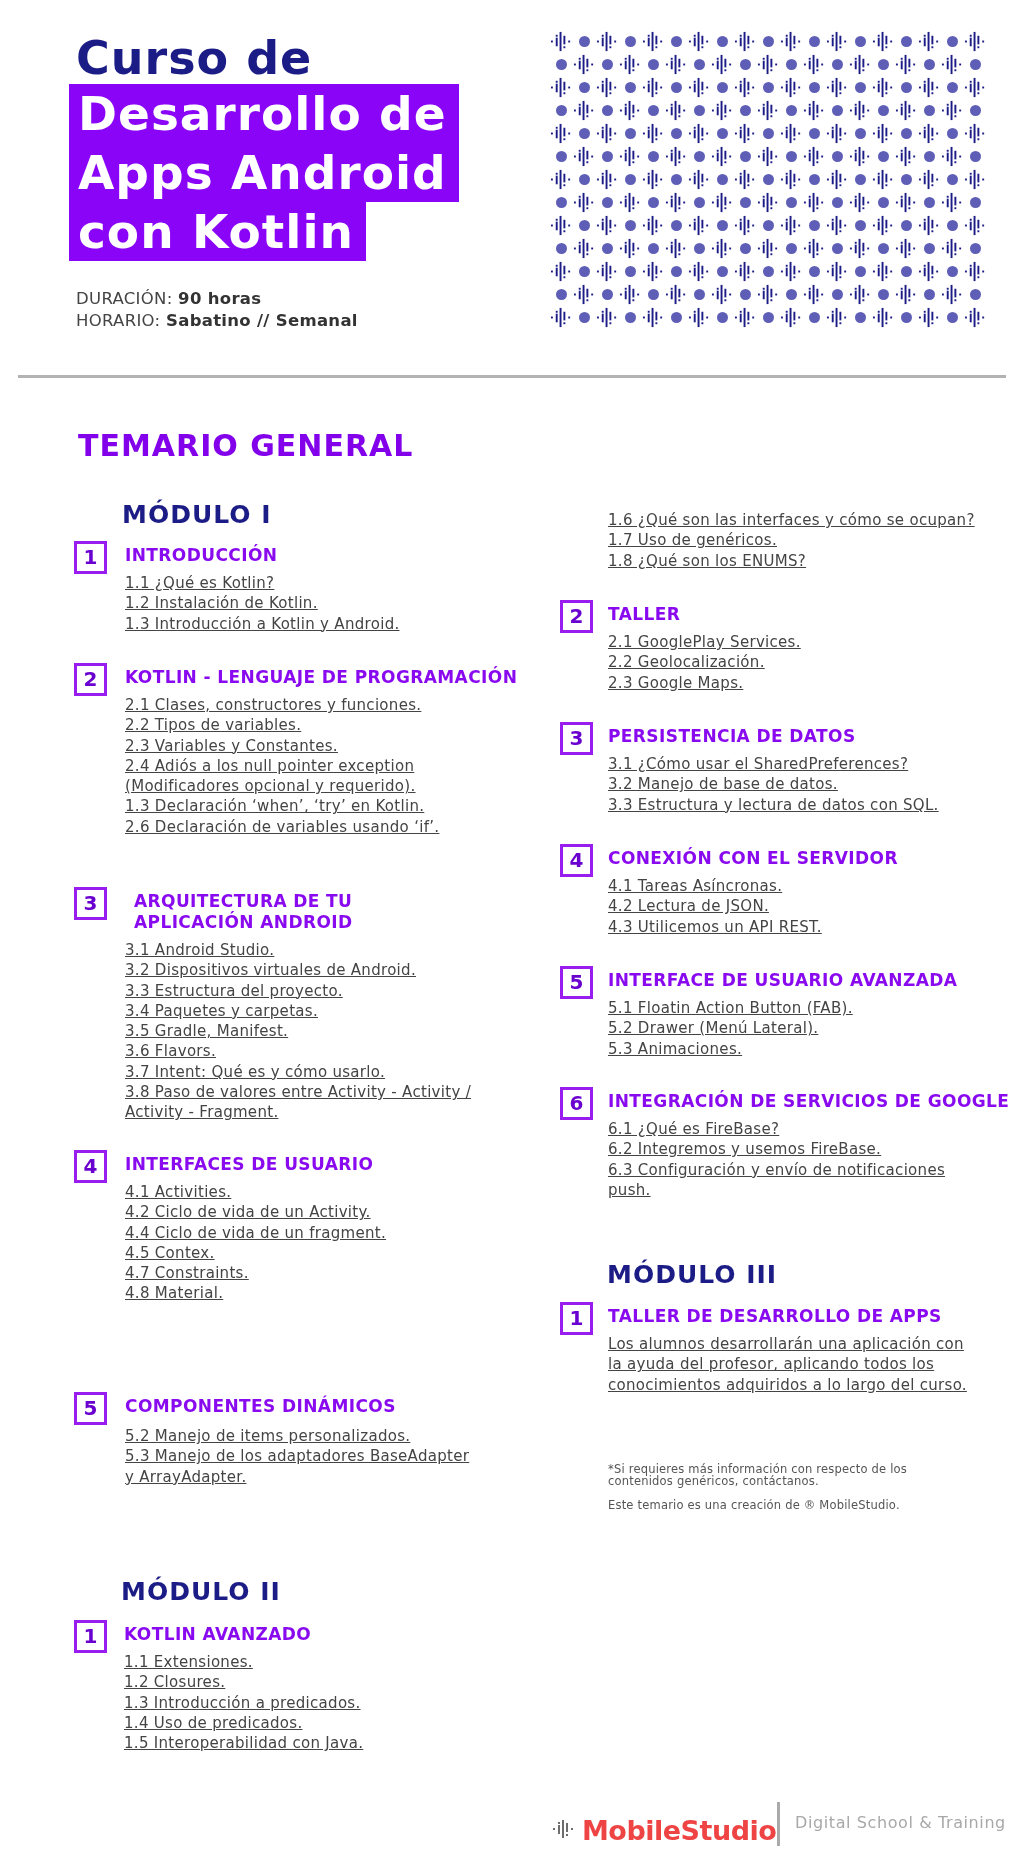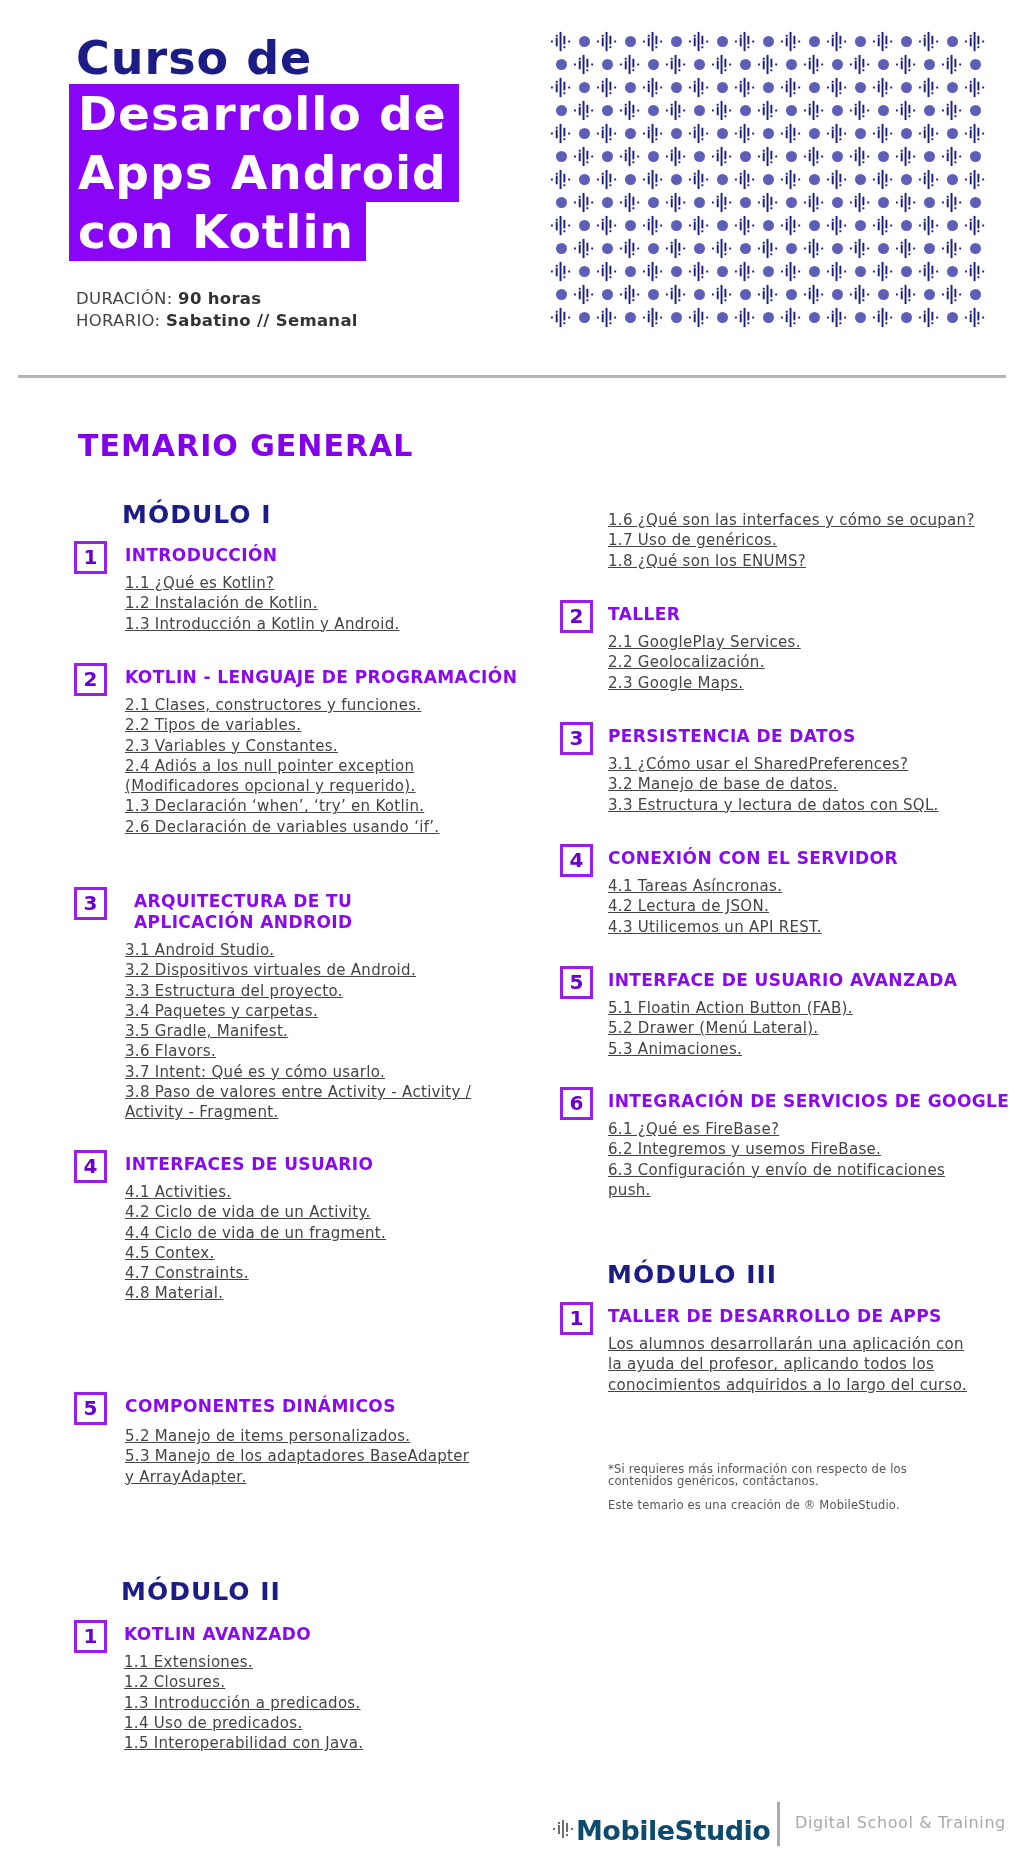--- a/index.html
+++ b/index.html
@@ -27,21 +27,21 @@
   .module-title { font-size: 25px; font-weight: bold; color: #1c1c86; letter-spacing: 1px; }
   .num-box { width: 27px; height: 27px; border: 3px solid #9a1df0; color: #6a00cf; font-weight: bold;
              font-size: 20px; text-align: center; line-height: 27px; }
   .topic-title { font-size: 17px; font-weight: bold; color: #8a0af0; letter-spacing: 0.4px; line-height: 21px; }
   .topic-list { font-size: 15px; color: #444; line-height: 20.3px; letter-spacing: 0.3px; }
   .topic-list div { white-space: pre-wrap; text-decoration: underline; }
   .note { font-size: 11.5px; color: #555; line-height: 12px; letter-spacing: 0.2px; }
 
   
   .footer-logo { left: 552px; top: 1815px; display: flex; align-items: center; }
-  .footer-brand { font-size: 27px; font-weight: bold; color: #0c4a6e; letter-spacing: -0.5px; }
+  .footer-brand { font-size: 27px; font-weight: bold; color: #ef4444; letter-spacing: -0.5px; margin-left: 6px; }
   .footer-divider { left: 777px; top: 1802px; width: 3px; height: 44px; background: #aaa; }
   .footer-tag { left: 795px; top: 1813px; font-size: 16px; color: #a8a8a8; letter-spacing: 0.6px; }
 </style>
 </head>
 <body>
 
 <div class="abs title-top">Curso de</div>
 <div class="abs title-hl" style="top:84px;">Desarrollo de</div>
 <div class="abs title-hl" style="top:143px;">Apps Android</div>
 <div class="abs title-hl" style="top:202px;">con Kotlin</div>

